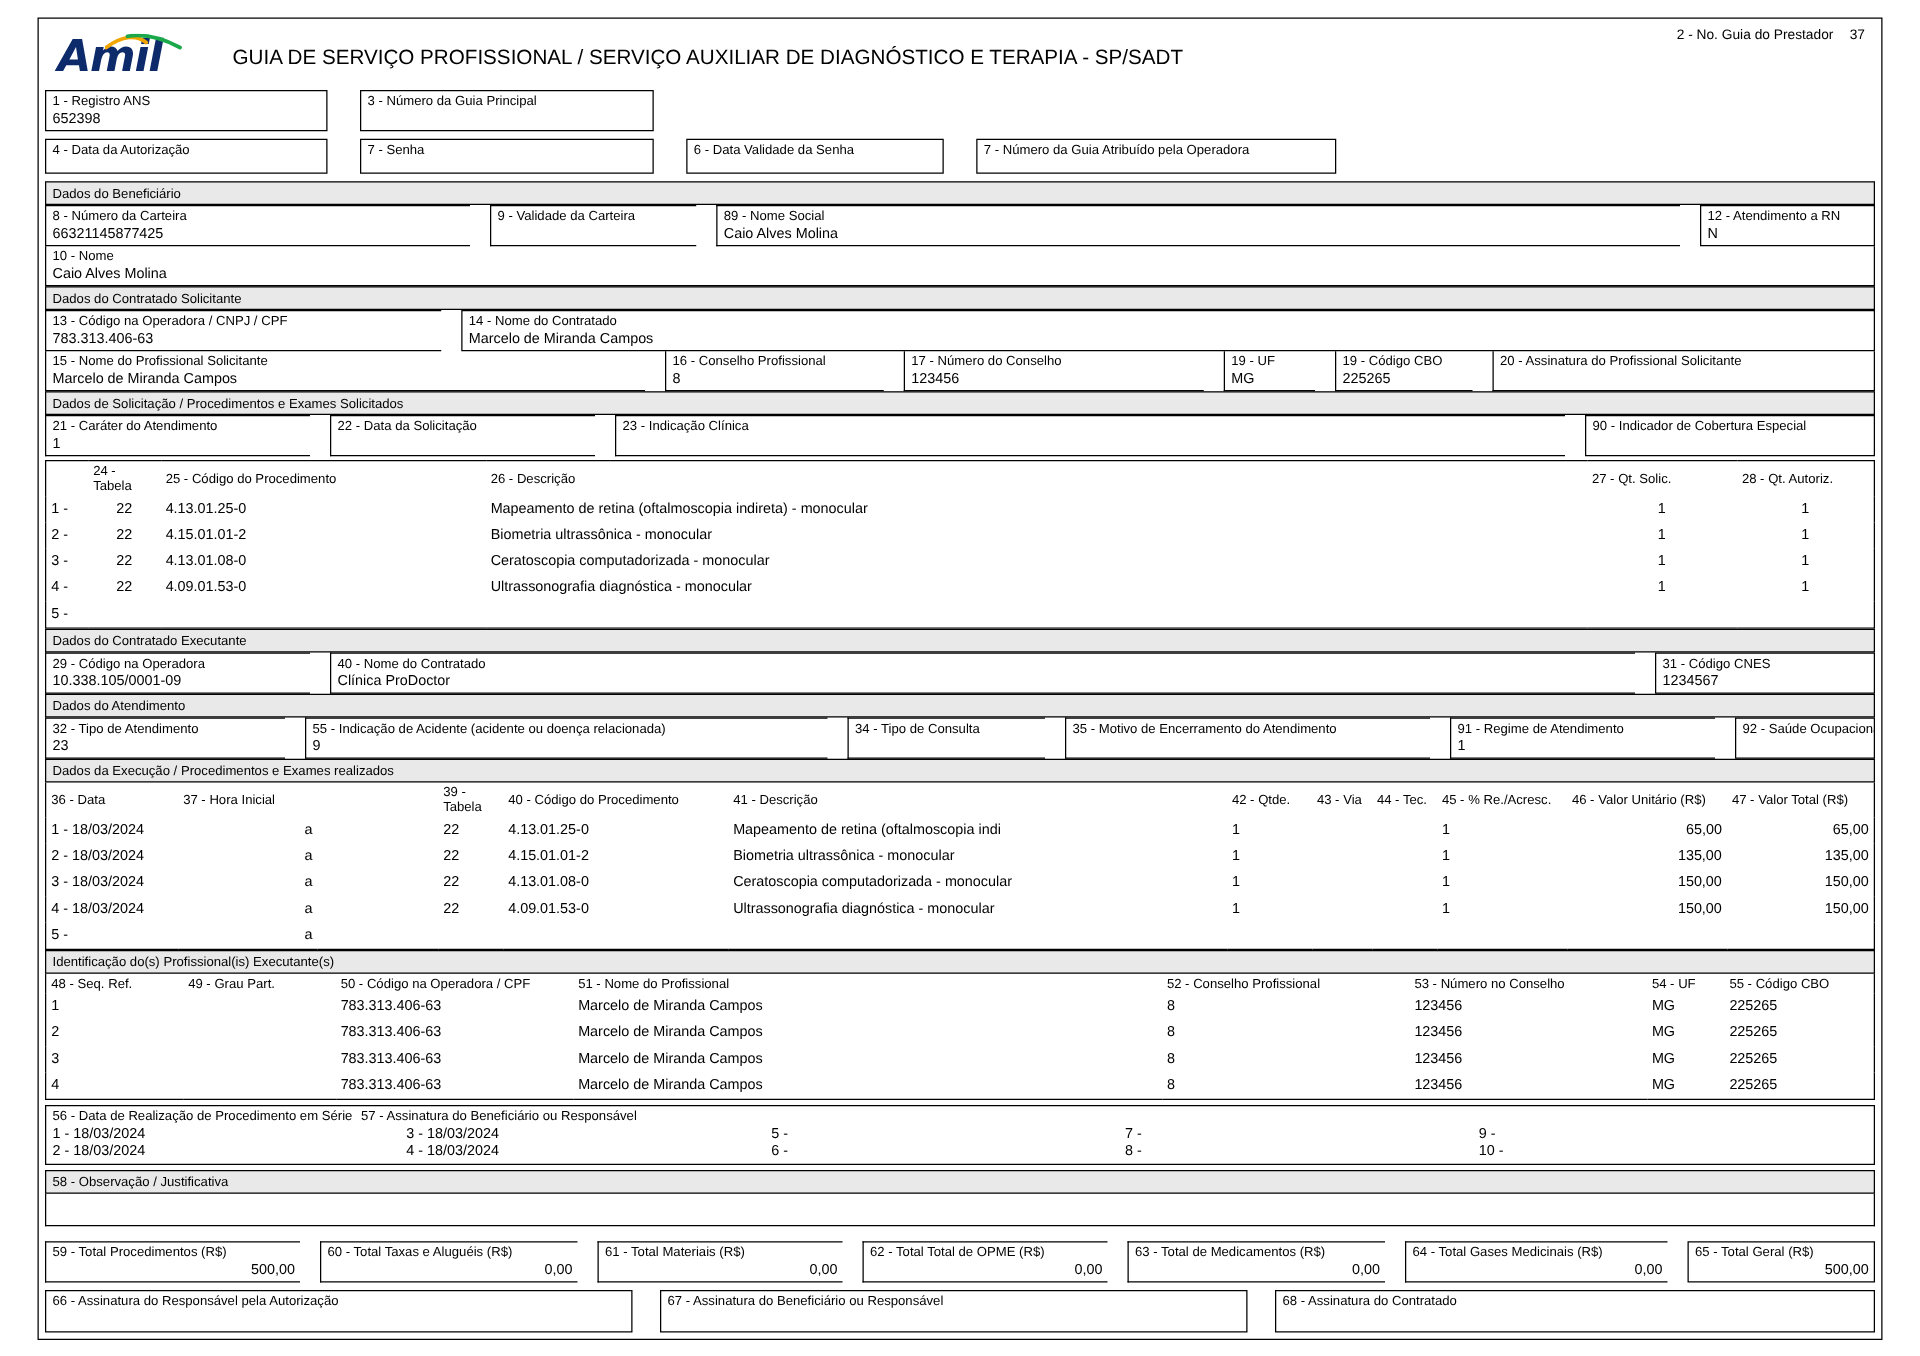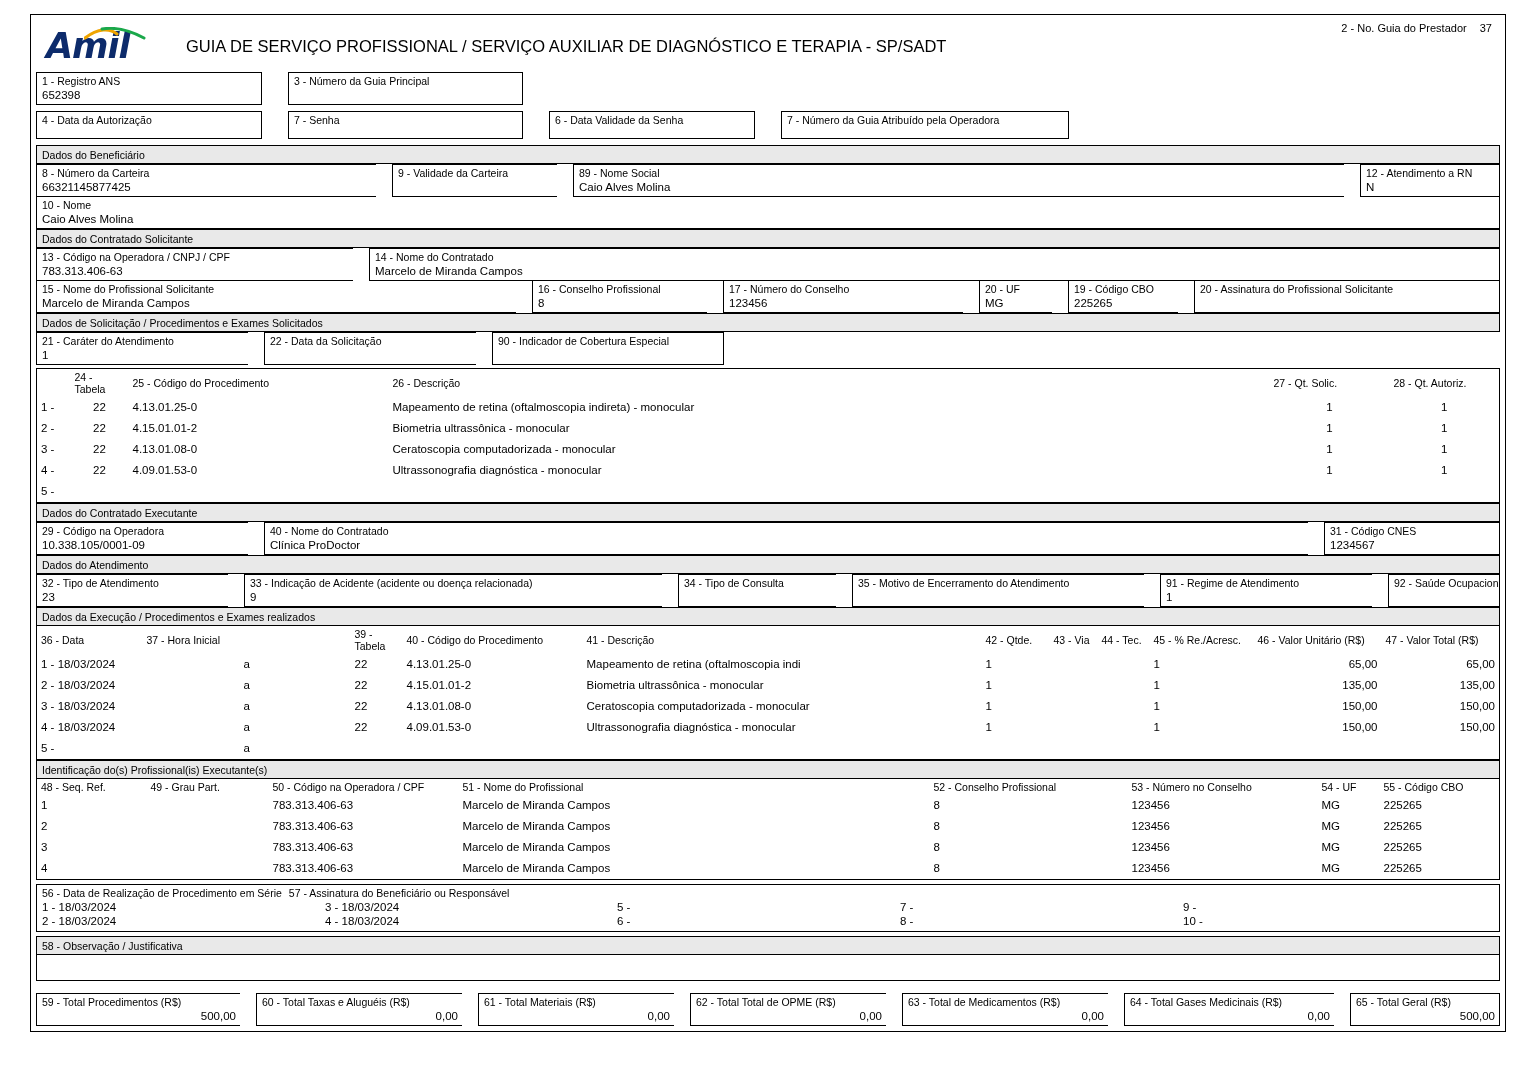--- a/index.html
+++ b/index.html
@@ -218,41 +218,45 @@
       </div>
       <div class="cell nb-r" style="width:175px;border-top:none">
         <div class="lbl">16 - Conselho Profissional</div>
         <div class="val">8</div>
       </div>
       <div class="cell nb-r" style="width:240px;border-top:none">
         <div class="lbl">17 - Número do Conselho</div>
         <div class="val">123456</div>
       </div>
       <div class="cell nb-r" style="width:73px;border-top:none">
-        <div class="lbl">20 - UF</div>
+        <div class="lbl">19 - UF</div>
         <div class="val">MG</div>
       </div>
       <div class="cell nb-r" style="width:110px;border-top:none">
         <div class="lbl">19 - Código CBO</div>
         <div class="val">225265</div>
       </div>
       <div class="cell" style="flex:1;border-top:none">
         <div class="lbl">20 - Assinatura do Profissional Solicitante</div>
         <div class="val"></div>
       </div>
     </div>
 
     <div class="band">Dados de Solicitação / Procedimentos e Exames Solicitados</div>
     <div class="row">
       <div class="cell nb-r" style="width:212px">
         <div class="lbl">21 - Caráter do Atendimento</div>
         <div class="val">1</div>
       </div>
       <div class="cell nb-r" style="width:212px">
         <div class="lbl">22 - Data da Solicitação</div>
+        <div class="val"></div>
+      </div>
+      <div class="cell nb-r" style="flex:1">
+        <div class="lbl">23 - Indicação Clínica</div>
         <div class="val"></div>
       </div>
       <div class="cell" style="width:232px">
         <div class="lbl">90 - Indicador de Cobertura Especial</div>
         <div class="val"></div>
       </div>
     </div>
 
     <div class="spacer-line"></div>
 
@@ -335,21 +339,21 @@
       </div>
     </div>
 
     <div class="band">Dados do Atendimento</div>
     <div class="row">
       <div class="cell nb-r" style="width:192px">
         <div class="lbl">32 - Tipo de Atendimento</div>
         <div class="val">23</div>
       </div>
       <div class="cell nb-r" style="width:418px">
-        <div class="lbl">33 - Indicação de Acidente (acidente ou doença relacionada)</div>
+        <div class="lbl">55 - Indicação de Acidente (acidente ou doença relacionada)</div>
         <div class="val">9</div>
       </div>
       <div class="cell nb-r" style="width:158px">
         <div class="lbl">34 - Tipo de Consulta</div>
         <div class="val"></div>
       </div>
       <div class="cell nb-r" style="width:292px">
         <div class="lbl">35 - Motivo de Encerramento do Atendimento</div>
         <div class="val"></div>
       </div>
@@ -592,15 +596,26 @@
       <div class="cell nb-r" style="width:210px">
         <div class="lbl">64 - Total Gases Medicinais (R$)</div>
         <div class="val tr">0,00</div>
       </div>
       <div class="cell" style="flex:1">
         <div class="lbl">65 - Total Geral (R$)</div>
         <div class="val tr">500,00</div>
       </div>
     </div>
 
+    <div class="row sig-row" style="margin-top:6px">
+      <div class="cell" style="width:470px">
+        <div class="lbl">66 - Assinatura do Responsável pela Autorização</div>
+      </div>
+      <div class="cell" style="width:470px;margin-left:6px">
+        <div class="lbl">67 - Assinatura do Beneficiário ou Responsável</div>
+      </div>
+      <div class="cell" style="flex:1;margin-left:6px">
+        <div class="lbl">68 - Assinatura do Contratado</div>
+      </div>
+    </div>
 
   </div>
 </div>
 
 </body></html>

